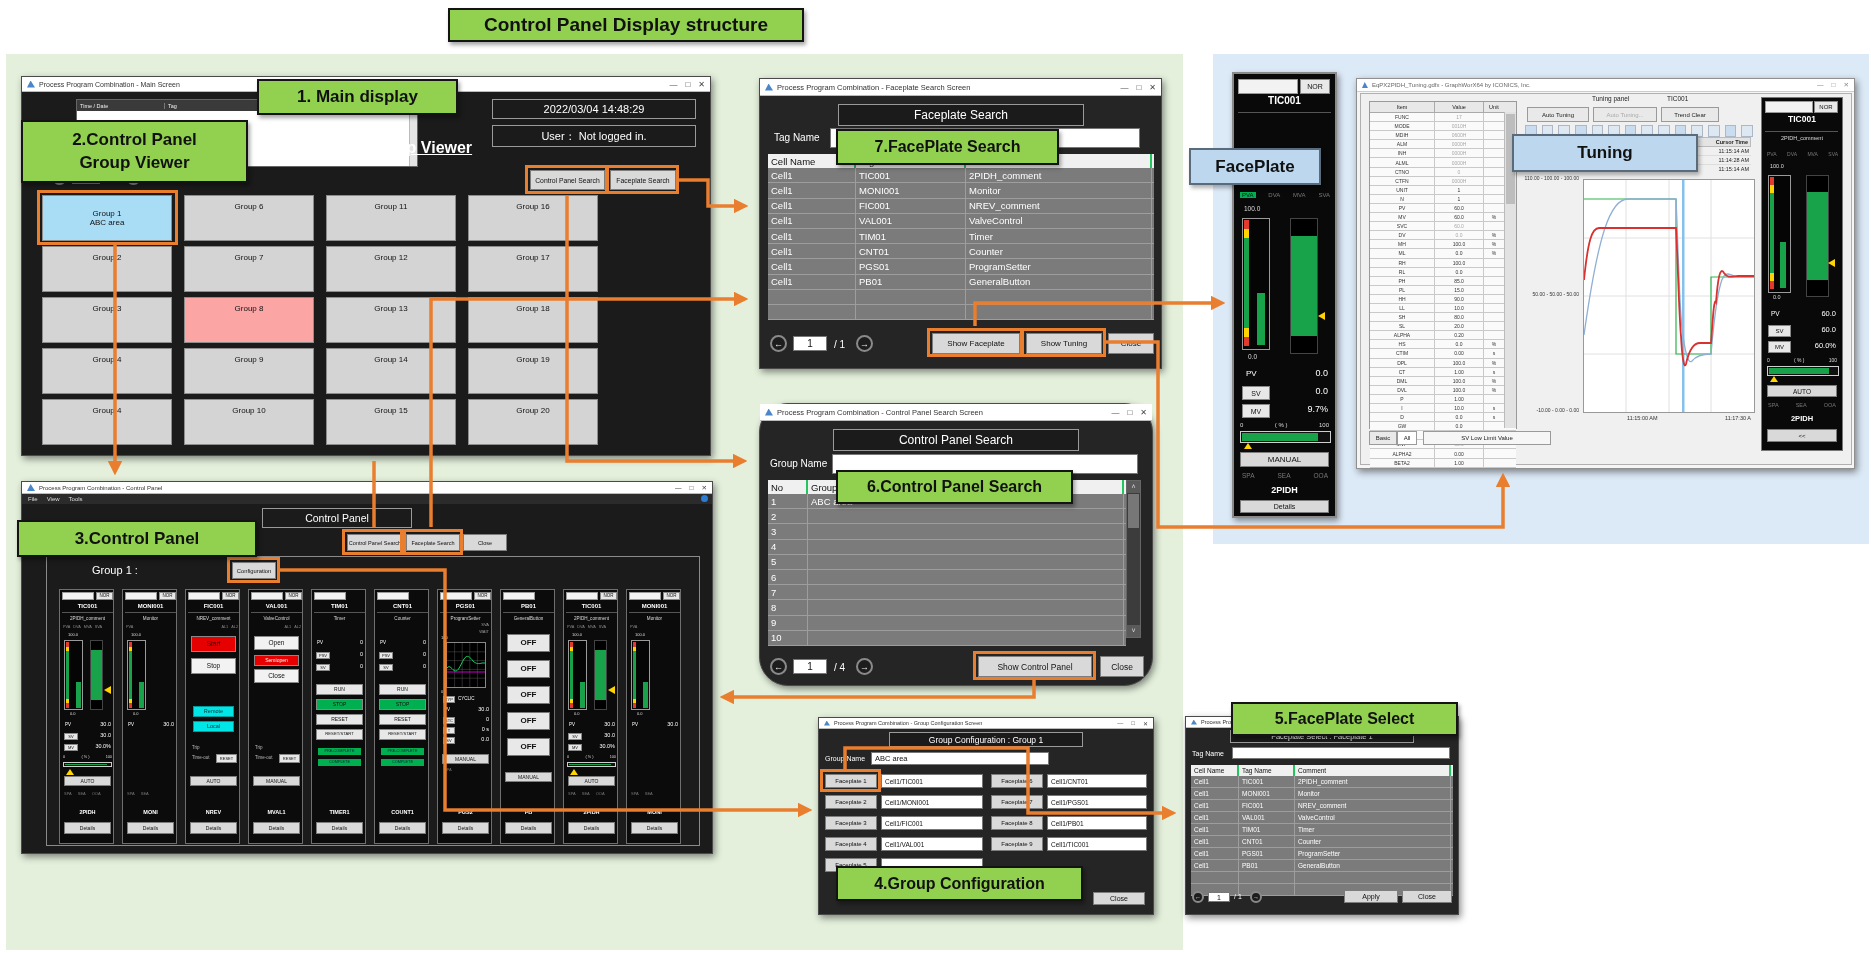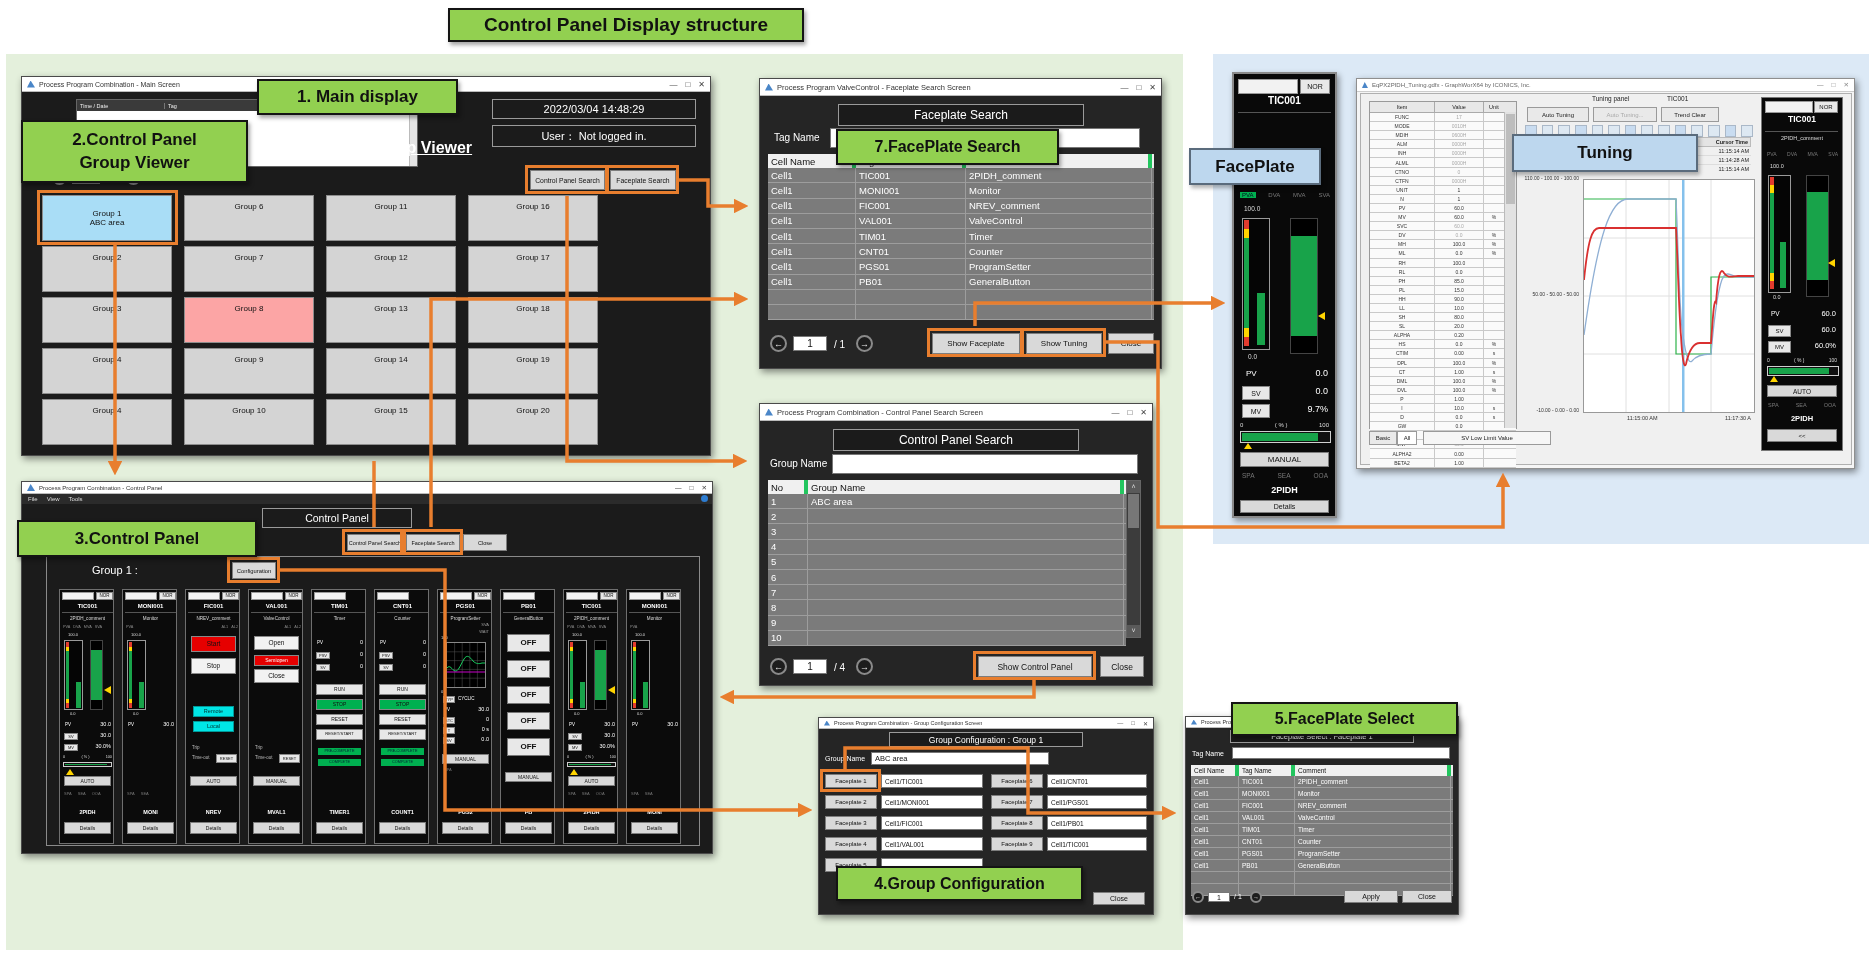--- a/index.html
+++ b/index.html
@@ -10,21 +10,21 @@
   .ttext{color:#333;white-space:nowrap;overflow:hidden;}
   .wc{margin-left:auto;display:flex;gap:8px;color:#444;}
   .wc span{cursor:default;}
   .appicon{width:8px;height:7px;background:#4a86c8;clip-path:polygon(0 100%,45% 0,100% 100%);flex:0 0 auto;}
   .hbox{position:absolute;border:1px solid #9a9a9a;color:#fff;display:flex;align-items:center;justify-content:center;box-sizing:border-box;background:#1b1b1b;}
   .btn{position:absolute;background:var(--btn);border:1px solid #7d7d7d;color:#111;display:flex;align-items:center;justify-content:center;box-sizing:border-box;white-space:nowrap;overflow:hidden;}
   .lbl{position:absolute;color:#fff;white-space:nowrap;}
   .inp{position:absolute;background:#fff;border:1px solid #777;color:#111;display:flex;align-items:center;padding:0 3px;box-sizing:border-box;overflow:hidden;white-space:nowrap;}
   .tblwrap{position:absolute;box-sizing:border-box;}
   .thead{display:flex;background:#f0f0f0;color:#111;align-items:center;}
-  .thead .tcell{color:#111;border-right:4px solid #22c55e;text-align:right;}
+  .thead .tcell{color:#111;border-right:2px solid #22c55e;text-align:right;}
   .trow{display:flex;background:var(--row);border-bottom:1px solid #9d9d9d;}
   .tcell{box-sizing:border-box;border-right:1px solid #9d9d9d;padding:0 3px;color:#fff;overflow:hidden;white-space:nowrap;display:flex;align-items:center;}
   .hl{position:absolute;border:3px solid var(--accent);z-index:32;pointer-events:none;box-sizing:border-box;}
   .glabel{position:absolute;background:var(--labelgreen);border:2px solid #141414;font-weight:bold;color:#111;display:flex;align-items:center;justify-content:center;text-align:center;z-index:40;box-shadow:2px 3px 4px rgba(0,0,0,.35);white-space:pre-line;box-sizing:border-box;}
   .blabel{position:absolute;background:var(--labelblue);border:2px solid #5a6b7c;font-weight:bold;color:#111;display:flex;align-items:center;justify-content:center;z-index:40;box-shadow:2px 3px 4px rgba(0,0,0,.3);box-sizing:border-box;}
   .circ{position:absolute;border-radius:50%;background:#1d1d1d;border:2px solid #8a8a8a;color:#e8e8e8;display:flex;align-items:center;justify-content:center;box-sizing:border-box;}
   .fp{position:absolute;background:#0b0b0b;border:1px solid #6f6f6f;box-sizing:border-box;}
   .fp *{box-sizing:border-box;}
   .fpa{position:absolute;line-height:1;}
   .minib{background:#e8e8e8;border:1px solid #888;color:#111;display:flex;align-items:center;justify-content:center;}
@@ -146,21 +146,21 @@
         </div>
         <div style="position: absolute; left: 446px; top: 322px; width: 130px; height: 46px; background: rgb(212, 212, 212); border: 1px solid rgb(141, 141, 141); display: flex; flex-direction: column; align-items: center; justify-content: flex-start; padding-top: 6px; box-sizing: border-box; font-size: 8px; color: rgb(17, 17, 17);">
           <div>Group 20</div>
         </div>
       </div>
   </div>
 
   <div class="win" id="w7" style="left:759px;top:78px;width:401px;height:289px;background:#252525;">
     <div class="tbar" style="height:17px;">
       <span class="appicon"></span>
-      <span class="ttext" style="font-size:7.5px;">Process Program ValveControl - Faceplate Search Screen</span>
+      <span class="ttext" style="font-size:7.5px;">Process Program Combination - Faceplate Search Screen</span>
       <span class="wc" style="font-size:8px;">
         <span>—</span>
         <span>□</span>
         <span>✕</span>
       </span>
     </div>
     <div class="hbox" style="left:78px;top:25px;width:246px;height:22px;font-size:12px;">Faceplate Search</div>
     <div class="lbl" style="left:14px;top:53px;font-size:10px;">Tag Name</div>
     <div class="inp" style="left:70px;top:49px;width:310px;height:20px;font-size:10px;"></div>
     <div class="tblwrap" id="fps-table" style="left:8px;top:75px;width:386px;">
@@ -222,21 +222,21 @@
       </div>
     <div class="circ" style="left:10px;top:256px;width:17px;height:17px;font-size:9px;">←</div>
     <div class="inp" style="left:33px;top:257px;width:34px;height:15px;font-size:10px;justify-content:center;">1</div>
     <div class="lbl" style="left:74px;top:260px;font-size:10px;">/ 1</div>
     <div class="circ" style="left:96px;top:256px;width:17px;height:17px;font-size:9px;">→</div>
     <div class="btn" style="left:172px;top:254px;width:88px;height:21px;font-size:8px;">Show Faceplate</div>
     <div class="btn" style="left:266px;top:254px;width:76px;height:21px;font-size:8px;">Show Tuning</div>
     <div class="btn" style="left:348px;top:254px;width:46px;height:21px;font-size:8px;">Close</div>
   </div>
 
-  <div class="win" id="w6" style="left:759px;top:403px;width:392px;height:281px;background:#252525;">
+  <div class="win" id="w6" style="left:759px;top:403px;width:392px;height:281px;background:#252525;border-radius:29px;">
     <div class="tbar" style="height:17px;">
       <span class="appicon"></span>
       <span class="ttext" style="font-size:7.5px;">Process Program Combination - Control Panel Search Screen</span>
       <span class="wc" style="font-size:8px;">
         <span>—</span>
         <span>□</span>
         <span>✕</span>
       </span>
     </div>
     <div class="hbox" style="left:73px;top:25px;width:246px;height:22px;font-size:12px;">Control Panel Search</div>
@@ -1116,18 +1116,19 @@
   <div class="hl" style="left:927px;top:328px;width:96px;height:29px;"></div>
   <div class="hl" style="left:1021px;top:328px;width:85px;height:29px;"></div>
   <div class="hl" style="left:973px;top:651px;width:123px;height:29px;"></div>
   <div class="hl" style="left:820px;top:769px;width:61px;height:23px;"></div>
 
   <div class="glabel" style="left:448px;top:8px;width:356px;height:34px;font-size:19px;">Control Panel Display structure</div>
   <div class="glabel" style="left:257px;top:79px;width:201px;height:36px;font-size:17px;">1. Main display</div>
   <div class="glabel" style="left:21px;top:120px;width:227px;height:63px;font-size:17px;line-height:1.3;">2.Control Panel
 Group Viewer</div>
   <div class="glabel" style="left:836px;top:129px;width:223px;height:36px;font-size:16px;">7.FacePlate Search</div>
+  <div class="glabel" style="left:836px;top:470px;width:237px;height:34px;font-size:16px;">6.Control Panel Search</div>
   <div class="glabel" style="left:17px;top:520px;width:240px;height:37px;font-size:17px;">3.Control Panel</div>
   <div class="glabel" style="left:836px;top:866px;width:247px;height:35px;font-size:16px;">4.Group Configuration</div>
   <div class="glabel" style="left:1231px;top:702px;width:227px;height:34px;font-size:16px;">5.FacePlate Select</div>
   <div class="blabel" style="left:1189px;top:148px;width:132px;height:37px;font-size:17px;">FacePlate</div>
   <div class="blabel" style="left:1512px;top:134px;width:186px;height:38px;font-size:17px;">Tuning</div>
 </div>
 
 </body></html>

